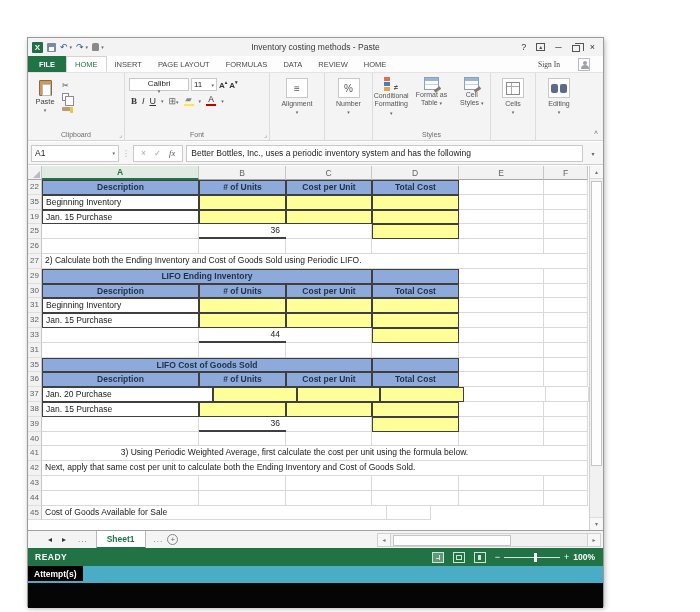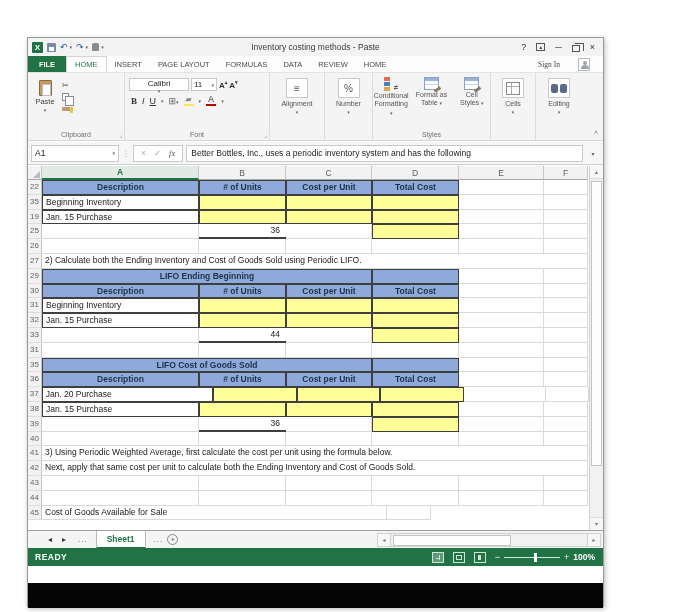--- a/index.html
+++ b/index.html
@@ -390,21 +390,21 @@
             <div class="gc t-empty" style="width: 85px;"></div>
             <div class="gc t-empty" style="width: 44px;"></div>
           </div>
           <div class="grow">
             <div class="rn">27</div>
             <div class="gc t-text" style="width: 502px;">2) Calculate both the Ending Inventory and Cost of Goods Sold using Periodic LIFO.</div>
             <div class="gc t-empty" style="width: 44px;"></div>
           </div>
           <div class="grow">
             <div class="rn">29</div>
-            <div class="gc t-title" style="width: 330px;">LIFO Ending Beginning</div>
+            <div class="gc t-title" style="width: 330px;">LIFO Ending Inventory</div>
             <div class="gc t-titlecap" style="width: 87px;"></div>
             <div class="gc t-empty" style="width: 85px;"></div>
             <div class="gc t-empty" style="width: 44px;"></div>
           </div>
           <div class="grow">
             <div class="rn">30</div>
             <div class="gc t-th" style="width: 157px;">Description</div>
             <div class="gc t-th" style="width: 87px;"># of Units</div>
             <div class="gc t-th" style="width: 86px;">Cost per Unit</div>
             <div class="gc t-th" style="width: 87px;">Total Cost</div>
@@ -494,21 +494,21 @@
             <div class="rn">40</div>
             <div class="gc t-empty" style="width: 157px;"></div>
             <div class="gc t-empty" style="width: 87px;"></div>
             <div class="gc t-empty" style="width: 86px;"></div>
             <div class="gc t-empty" style="width: 87px;"></div>
             <div class="gc t-empty" style="width: 85px;"></div>
             <div class="gc t-empty" style="width: 44px;"></div>
           </div>
           <div class="grow">
             <div class="rn">41</div>
-            <div class="gc t-text" style="width: 502px;">3) Using Periodic Weighted Average, first calculate the cost per unit using the formula below.</div>
+            <div class="gc t-text" style="width: 502px; text-align: center;">3) Using Periodic Weighted Average, first calculate the cost per unit using the formula below.</div>
             <div class="gc t-empty" style="width: 44px;"></div>
           </div>
           <div class="grow">
             <div class="rn">42</div>
             <div class="gc t-text" style="width: 502px;">Next, apply that same cost per unit to calculate both the Ending Inventory and Cost of Goods Sold.</div>
             <div class="gc t-empty" style="width: 44px;"></div>
           </div>
           <div class="grow">
             <div class="rn">43</div>
             <div class="gc t-empty" style="width: 157px;"></div>
@@ -569,16 +569,19 @@
           <span>−</span>
           <div class="ztrack">
               <div class="zthumb"></div>
             </div>
           <span>+</span>
           <span class="zpct">100%</span>
         </div>
       </div>
     </div>
 
+    <div class="attemptbar">
+      <div class="attempt-label">Attempt(s)</div>
+    </div>
     <div class="blackpanel"></div>
 
   </div>
 </div>
 
 </body></html>

